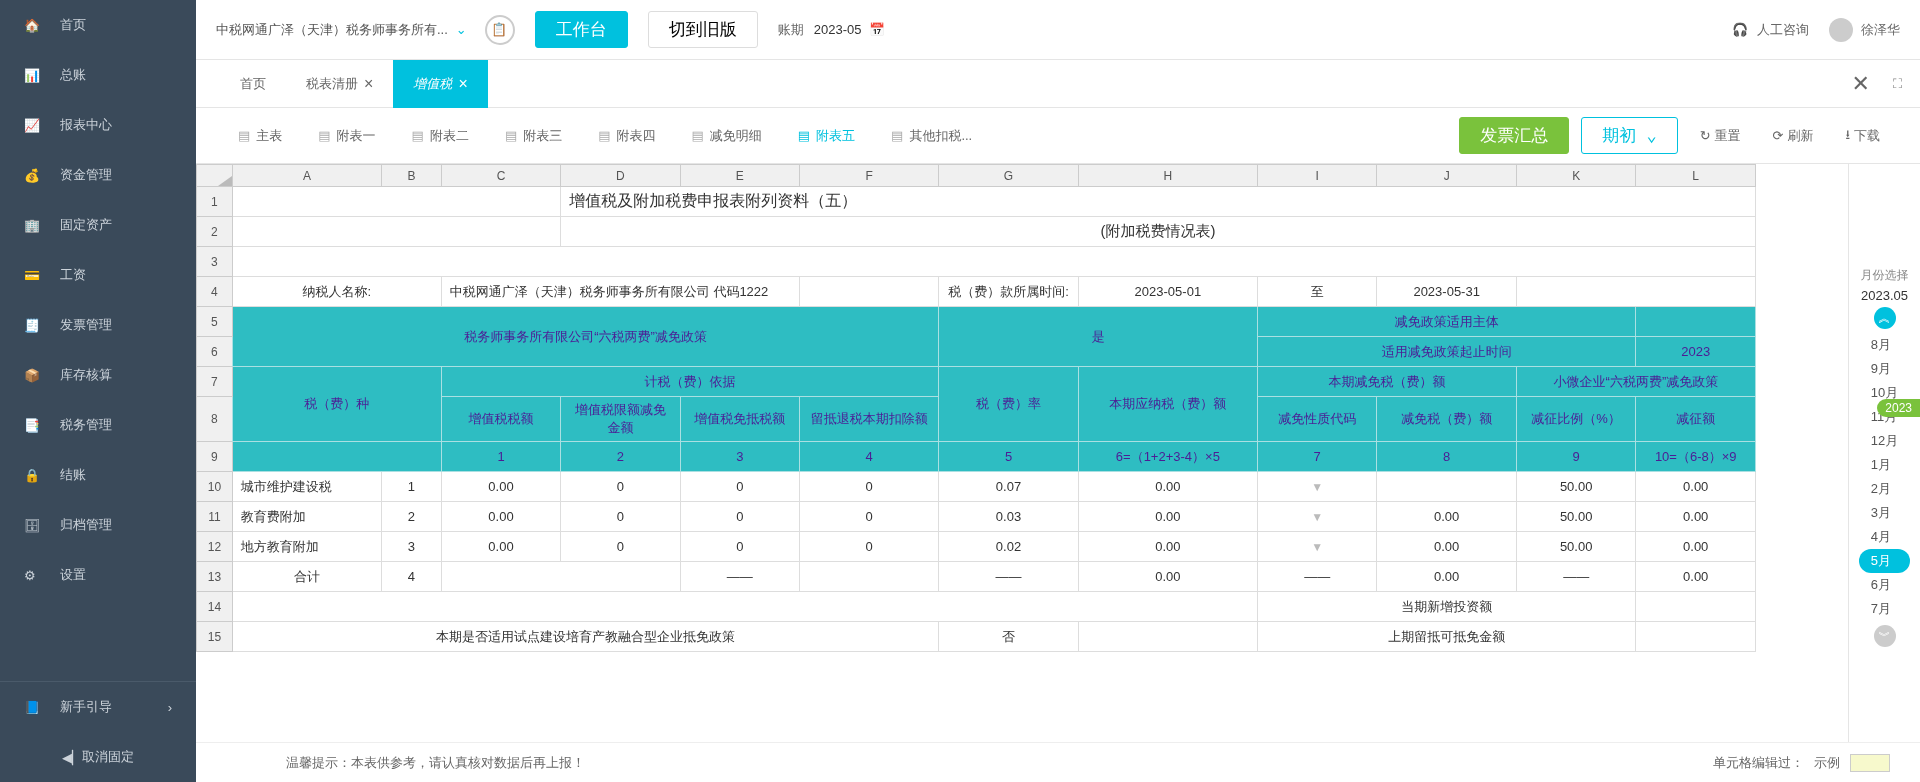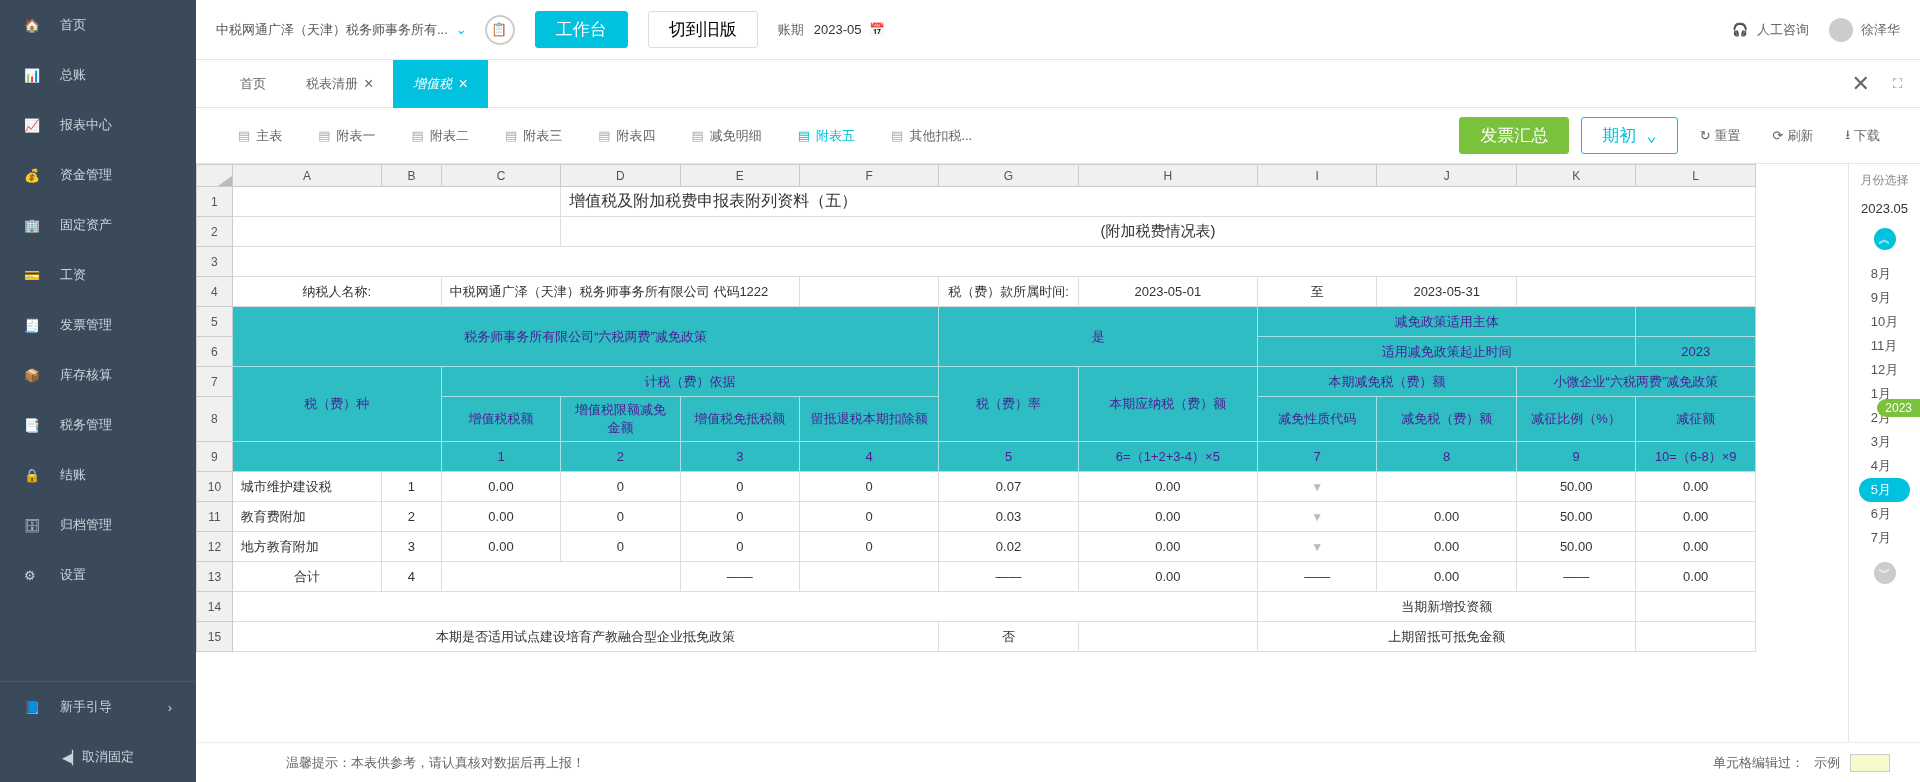--- a/index.html
+++ b/index.html
@@ -43,21 +43,21 @@
 .corner { width: 36px; height: 22px; background: #f0f0f0; border: 1px solid #ccc; position: relative; }
 .corner::after { content: ''; position: absolute; right: 0; bottom: 0; border-left: 14px solid transparent; border-bottom: 10px solid #bbb; }
 th.col-h { background: #f0f0f0; border: 1px solid #ccc; height: 22px; font-weight: normal; color: #555; font-size: 12px; text-align: center; }
 td.row-h { background: #f0f0f0; border: 1px solid #ccc; width: 36px; text-align: center; color: #555; font-size: 12px; }
 td.cell { border: 1px solid #ddd; height: 30px; padding: 4px 8px; text-align: center; font-size: 13px; }
 td.cell.left { text-align: left; }
 td.th-cyan { background: #2ebdc2; color: #4c1d95; border: 1px solid #aae0e2; font-size: 13px; }
 .footer-note { height: 40px; display: flex; align-items: center; padding: 0 30px; color: #666; font-size: 13px; border-top: 1px solid #eee; }
 .footer-note .right { margin-left: auto; display: flex; align-items: center; gap: 10px; }
 .legend-box { width: 40px; height: 18px; background: #f7f9cc; border: 1px solid #ccc; }
-.month-panel { width: 72px; border-left: 1px solid #e5e5e5; display: flex; flex-direction: column; align-items: center; padding-top: 8px; gap: 12px; font-size: 13px; color: #555; }
+.month-panel { width: 72px; border-left: 1px solid #e5e5e5; display: flex; flex-direction: column; align-items: center; padding-top: 8px; gap: 4px; font-size: 13px; color: #555; justify-content: center; }
 .month-panel .title { font-size: 12px; color: #888; }
 .month-panel .cur { font-weight: normal; color: #333; }
 .month-panel .month { padding: 3px 12px; border-radius: 12px; cursor: pointer; }
 .month-panel .month.active { background: #00c1de; color: #fff; }
 .year-badge { position: absolute; right: 0; top: 235px; background: #7ac23c; color: #fff; padding: 2px 8px; border-radius: 10px 0 0 10px; font-size: 12px; }
 .circle-btn { width: 22px; height: 22px; border-radius: 50%; background: #00c1de; color: #fff; display: flex; align-items: center; justify-content: center; font-size: 12px; cursor: pointer; }
 .circle-btn.grey { background: #ccc; }
 .sel-arrow { color: #bbb; font-size: 12px; }
 .round-icon { width:30px; height:30px; border-radius:50%; border:2px solid #ccc; display:inline-flex; align-items:center; justify-content:center; color:#ccc; margin-left:18px; }
 </style>

